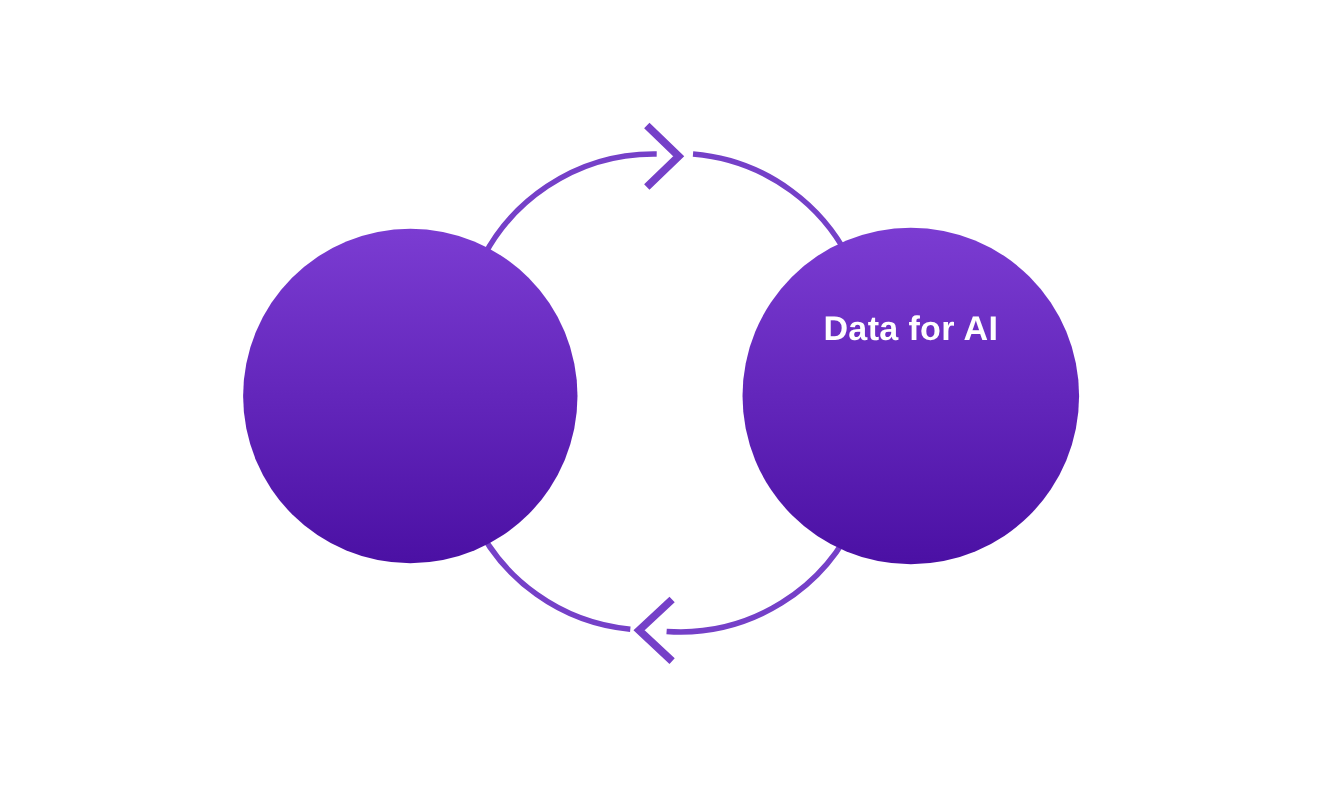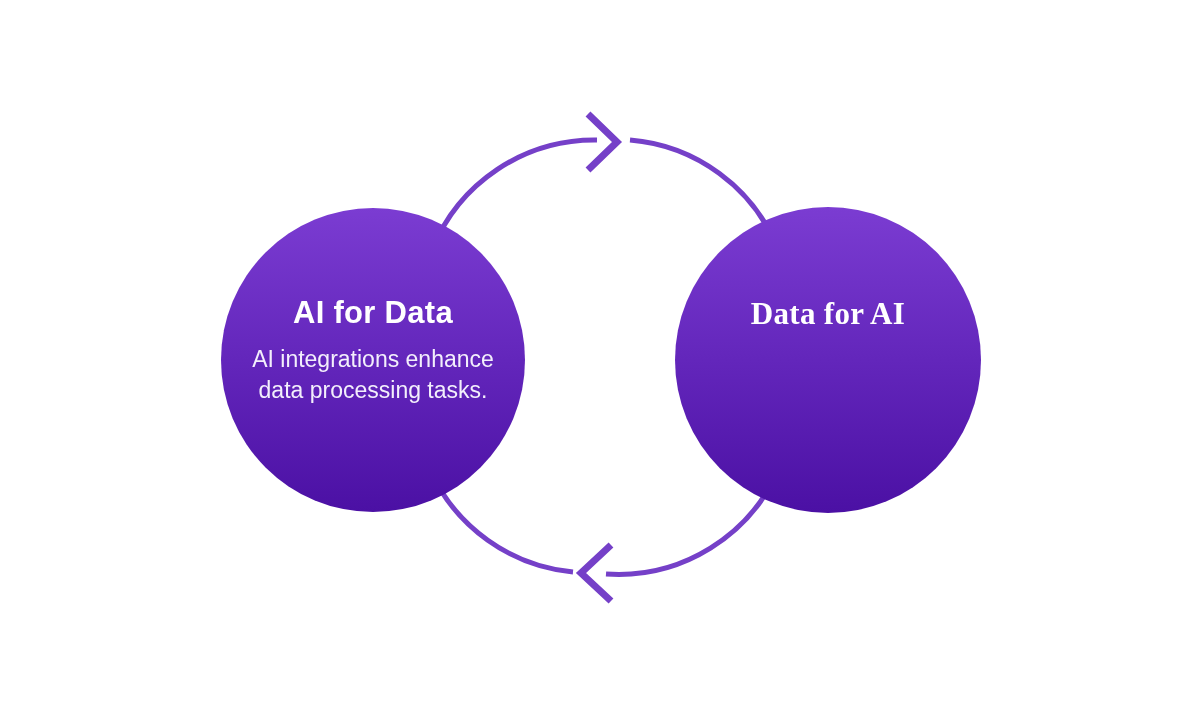--- a/index.html
+++ b/index.html
@@ -24,21 +24,21 @@
   }
   .bubble-label {
     position: absolute;
     width: 310px;
     transform: translateX(-50%);
     text-align: center;
     color: #ffffff;
     pointer-events: none;
   }
   .bubble-label--left  { left: 373px; top: 296px; }
-  .bubble-label--right { left: 828px; top: 297px; font-family: Liberation Serif, serif; }
+  .bubble-label--right { left: 828px; top: 282px; }
   .bubble-title {
     margin: 0 0 14px 0;
     font-size: 31px;
     line-height: 34px;
     font-weight: 700;
     letter-spacing: 0.3px;
   }
   .bubble-desc {
     margin: 0;
     font-size: 23px;
@@ -70,23 +70,18 @@
       <path d="M 606 574 A 175 175 0 0 0 780 466"></path>
 
       <polyline points="588,114 617,142 588,170" stroke-width="7"></polyline>
       <polyline points="611,545 581,573 611,601" stroke-width="7"></polyline>
     </g>
 
     <circle cx="373" cy="360" r="152" fill="url(#bubbleGrad)"></circle>
     <circle cx="828" cy="360" r="153" fill="url(#bubbleGrad)"></circle>
   </svg>
 
-  <div class="bubble-label bubble-label--left">
-    <h2 class="bubble-title">AI for Data</h2>
-    <p class="bubble-desc">AI integrations enhance
-data processing tasks.</p>
-  </div>
 
   <div class="bubble-label bubble-label--right">
     <h2 class="bubble-title">Data for AI</h2>
   </div>
 
 </div>
 
 </body></html>

